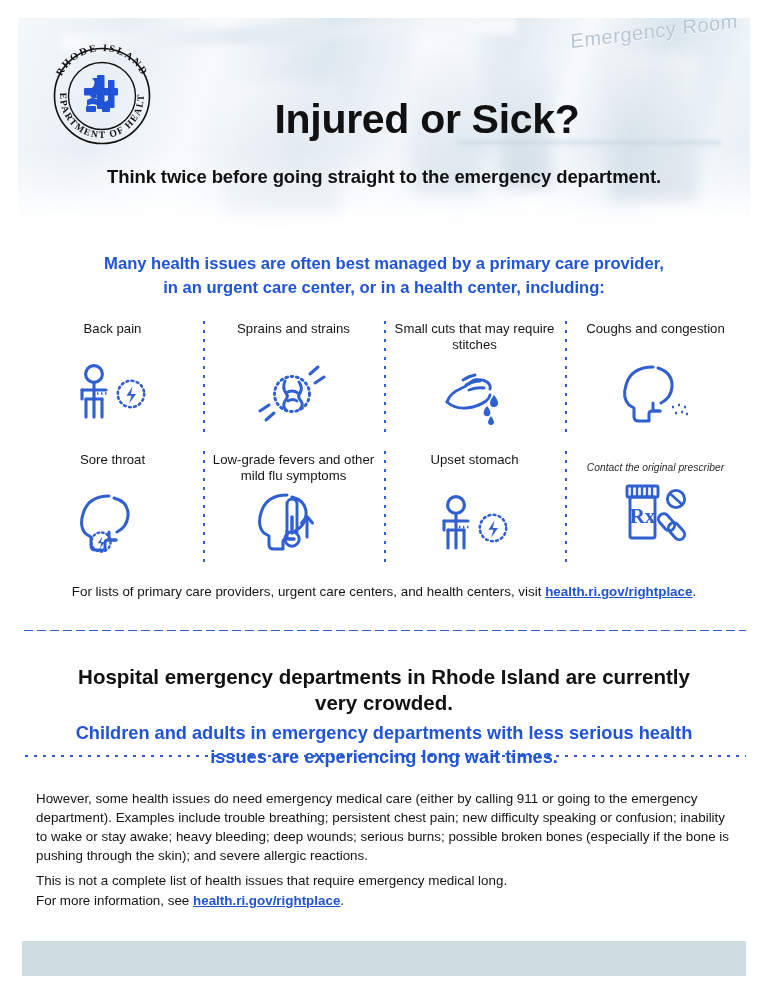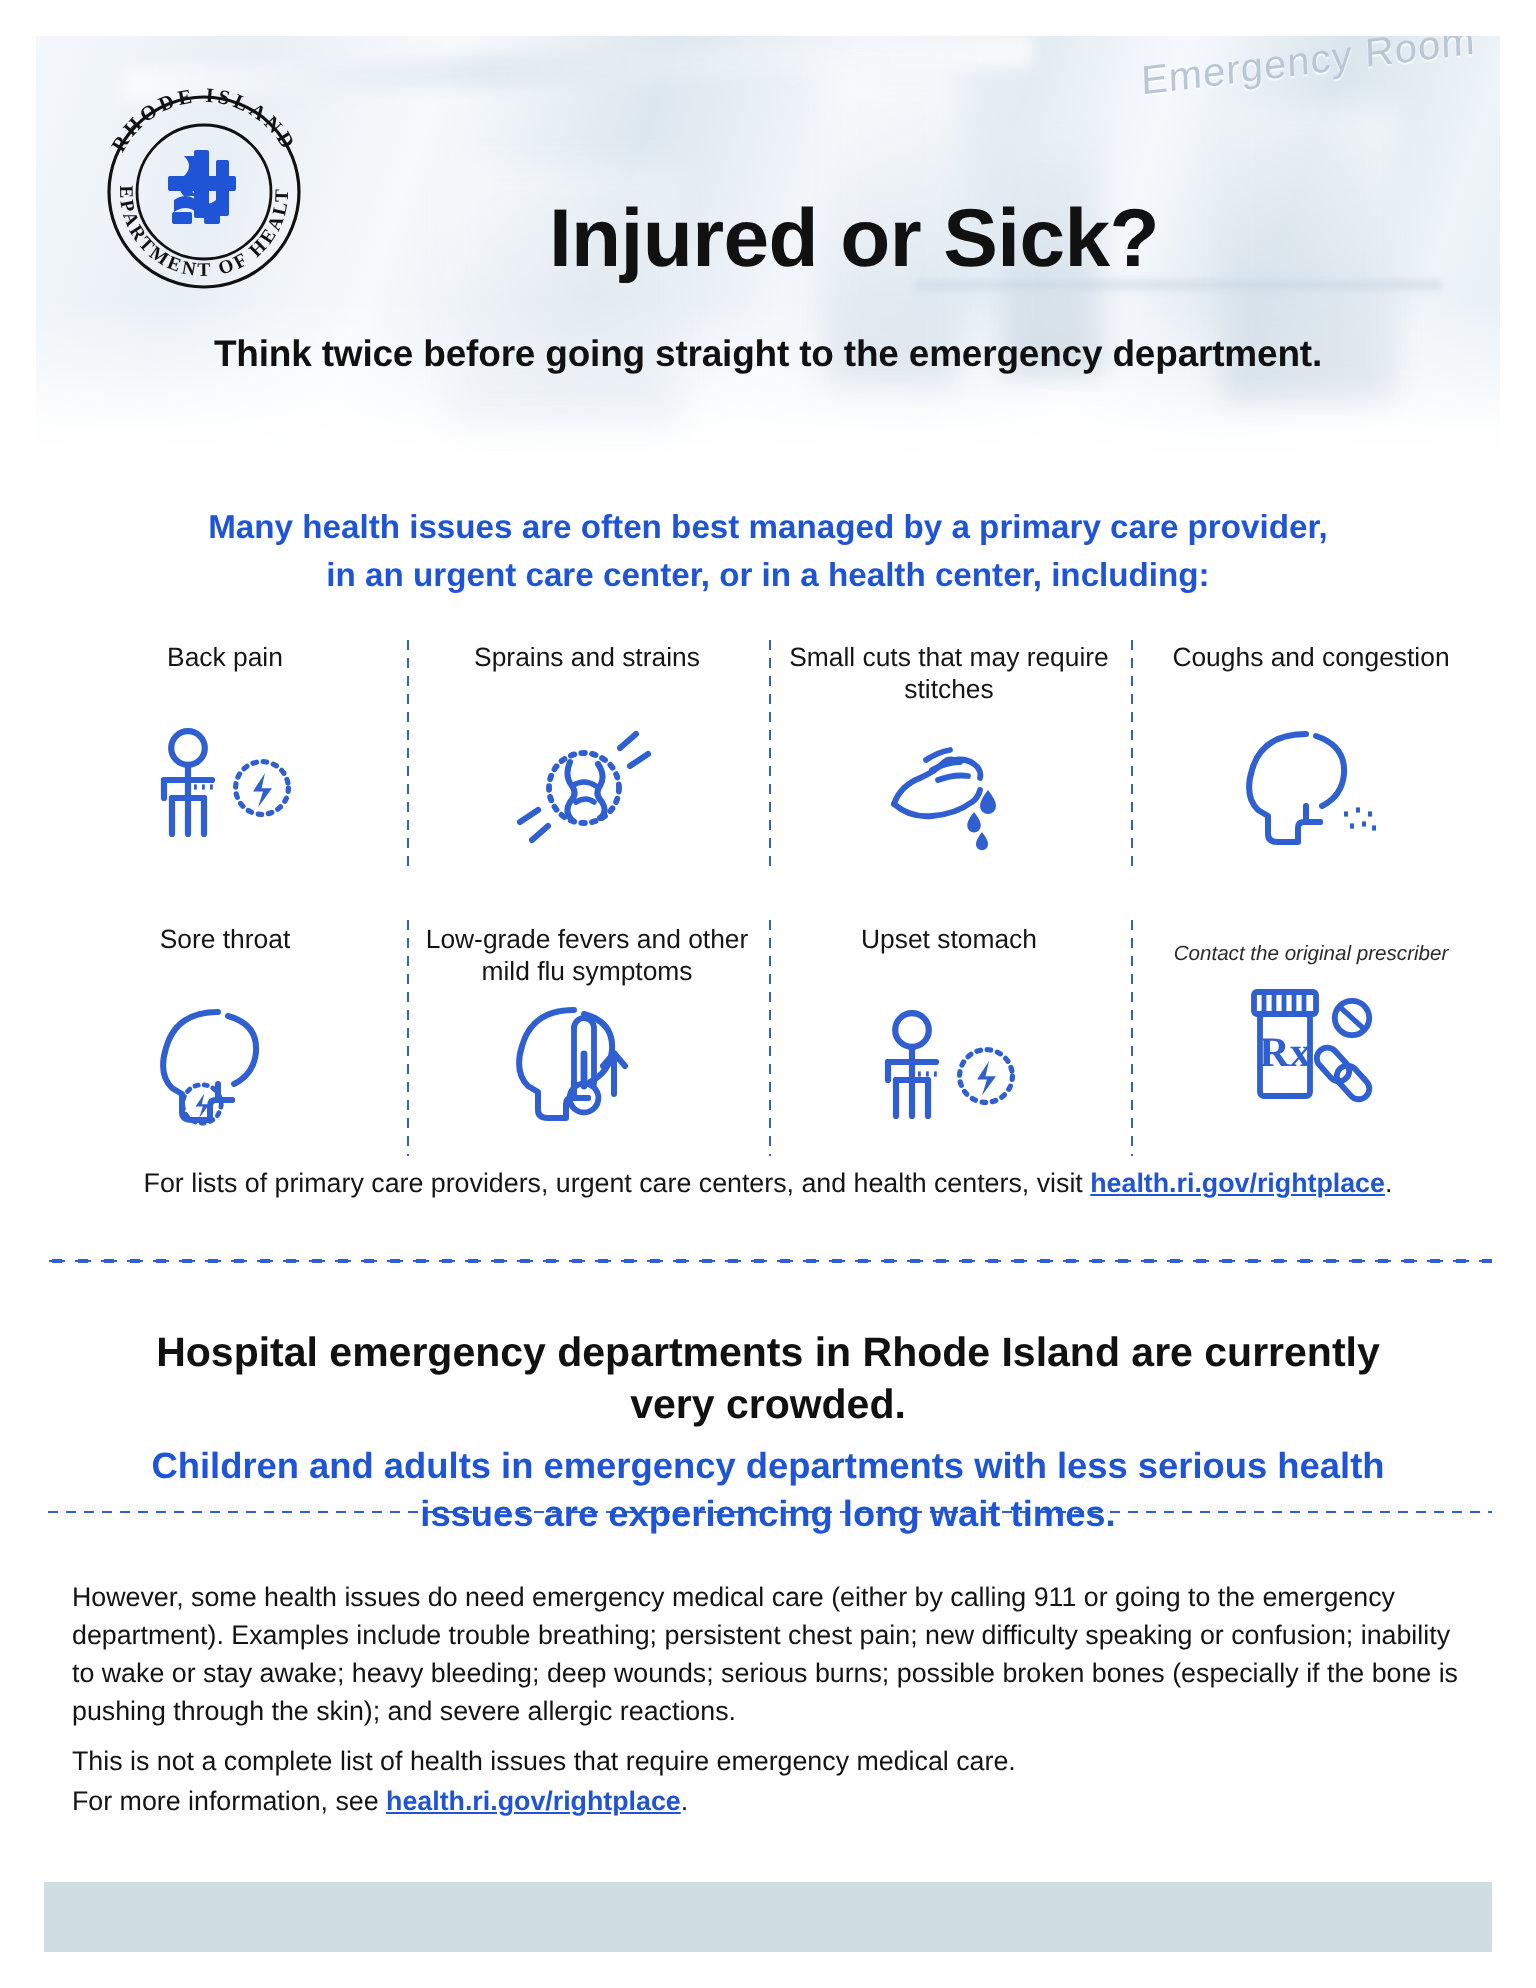--- a/index.html
+++ b/index.html
@@ -280,21 +280,21 @@
                 <path d="M64 50 h2"></path>
               <path d="M69 52 h2"></path>
             </g>
           </svg>
         </div>
       </div>
     </div>
 
     <div class="hsep hsep-mid" style="left:0;width:724px;"></div>
 
-    <div class="grid-row row2" style="margin-top:22px;">
+    <div class="grid-row row2" style="margin-top:12px;">
       <div class="vsep" style="left:25%"></div>
       <div class="vsep" style="left:50%"></div>
       <div class="vsep" style="left:75%"></div>
 
       <div class="cell">
         <div class="cell-label">Sore throat</div>
         <div class="cell-icon">
           <svg width="76" height="66" viewBox="0 0 76 66" fill="none" stroke="#2f5fd0" stroke-width="3" stroke-linecap="round" stroke-linejoin="round">
             <path d="M34 4 q-21 0 -26 18 q-4 13 3 20 l5 3 v9 q0 4 5 4 h9 v-7 q0 -3 3 -3 h8"></path>
             <path d="M41 48 h-7 v-8"></path>
@@ -379,18 +379,18 @@
   <div class="visit-line">
     <span>For lists of primary care providers, urgent care centers, and health centers, visit </span><a href="#">health.ri.gov/rightplace</a><span>.</span>
   </div>
 
   <div class="hsep-big"></div>
 
   <div class="lower-h1">Hospital emergency departments in Rhode Island are currently very crowded.</div>
   <div class="lower-h2">Children and adults in emergency departments with less serious health issues are experiencing long wait times.</div>
   <div class="body-p">However, some health issues do need emergency medical care (either by calling 911 or going to the emergency department). Examples include trouble breathing; persistent chest pain; new difficulty speaking or confusion; inability to wake or stay awake; heavy bleeding; deep wounds; serious burns; possible broken bones (especially if the bone is pushing through the skin); and severe allergic reactions.</div>
   <div class="body-p2">
-    <span>This is not a complete list of health issues that require emergency medical care.</span><br>
+    <span>This is not a complete list of health issues that require emergency medical long.</span><br>
     <span>For more information, see </span><a href="#">health.ri.gov/rightplace</a><span>.</span>
   </div>
 
   <div class="footer-bar"></div>
 </div>
 
 </body></html>

